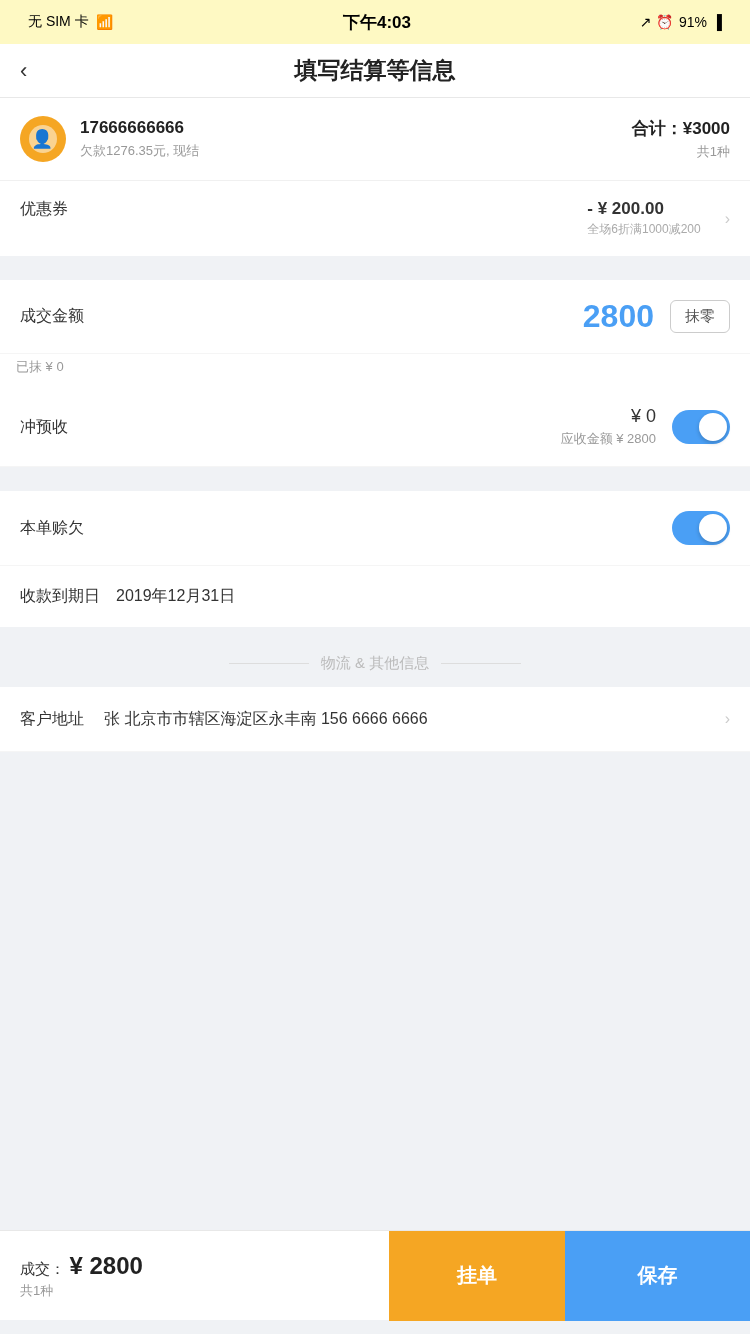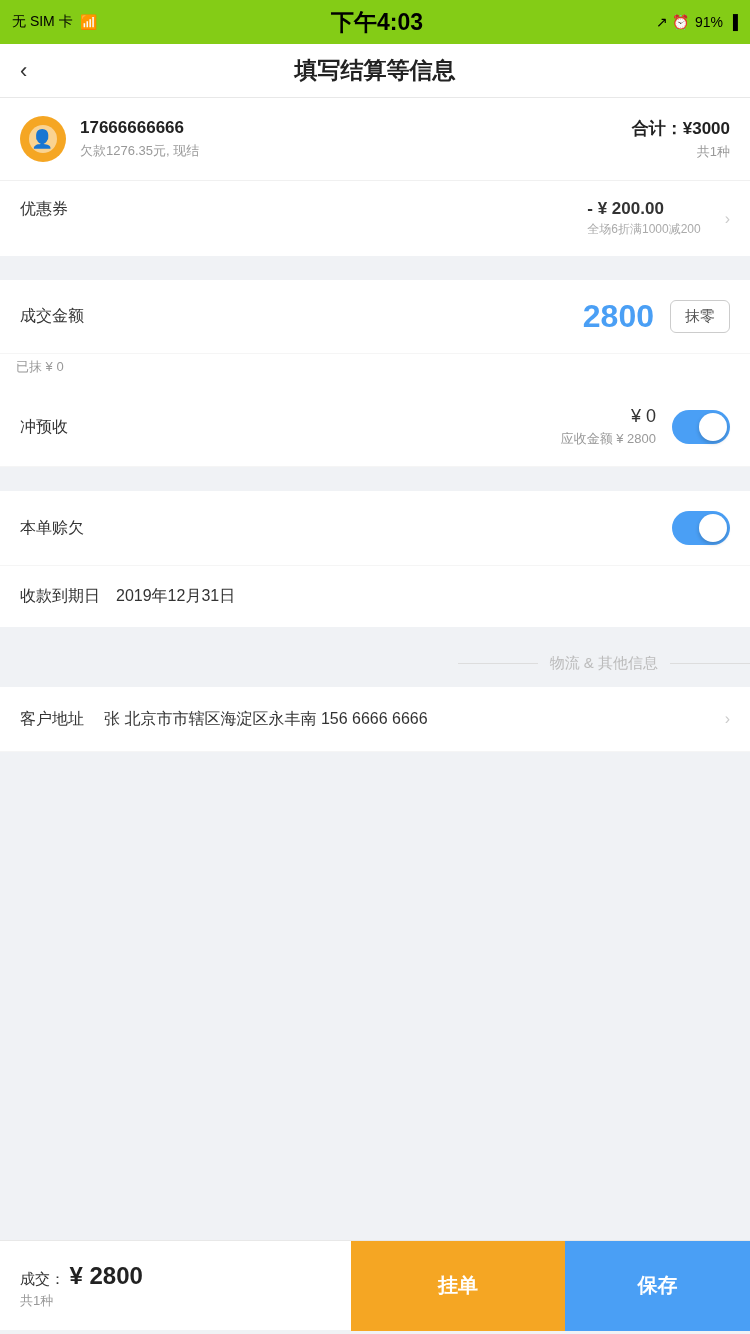--- a/index.html
+++ b/index.html
@@ -9,30 +9,30 @@
       background: #f0f2f5;
       width: 750px;
       min-height: 1334px;
       position: relative;
       overflow-x: hidden;
     }
 
     
     .status-bar {
       height: 44px;
-      background: #84cc16;
+      background: #fef9c3;
       display: flex;
       align-items: center;
       justify-content: space-between;
-      padding: 0 12px;
+      padding: 0 28px;
       font-size: 15px;
       font-weight: 500;
     }
     .status-left { font-size: 14px; color: #000; display: flex; align-items: center; gap: 8px; }
-    .status-center { font-size: 23px; font-weight: 600; color: #000; }
+    .status-center { font-size: 17px; font-weight: 600; color: #000; }
     .status-right { font-size: 14px; color: #000; display: flex; align-items: center; gap: 5px; }
 
     
     .nav-bar {
       background: #fff;
       height: 54px;
       display: flex;
       align-items: center;
       padding: 0 20px;
       border-bottom: 1px solid #e8e8e8;
@@ -198,21 +198,21 @@
     }
     .due-label { font-size: 16px; color: #333; margin-right: 16px; }
     .due-value { font-size: 16px; color: #333; }
 
     
     .logistics-divider {
       background: #f0f2f5;
       height: 48px;
       display: flex;
       align-items: center;
-      justify-content: flex-end;
+      justify-content: center;
       margin: 0;
     }
     .logistics-label {
       font-size: 15px;
       color: #bbb;
       display: flex;
       align-items: center;
       gap: 12px;
     }
     .logistics-line {
@@ -235,38 +235,38 @@
 
     
     .gray-area {
       background: #f0f2f5;
       height: 120px;
     }
 
     
     .bottom-bar {
       position: fixed;
-      bottom: 4px;
+      bottom: 14px;
       left: 0;
       width: 750px;
       height: 90px;
       background: #fff;
       display: flex;
       align-items: center;
       border-top: 1px solid #e8e8e8;
     }
     .bottom-summary {
       flex: 1;
       padding: 0 20px;
     }
     .bottom-deal { font-size: 15px; color: #333; }
     .bottom-amount { font-size: 24px; font-weight: 700; color: #222; display: inline; }
     .bottom-count { font-size: 13px; color: #999; margin-top: 2px; }
     .btn-hold {
-      width: 214px;
+      width: 176px;
       height: 90px;
       background: #f5a623;
       display: flex;
       align-items: center;
       justify-content: center;
       font-size: 20px;
       font-weight: 600;
       color: #fff;
       cursor: pointer;
       flex-shrink: 0;

